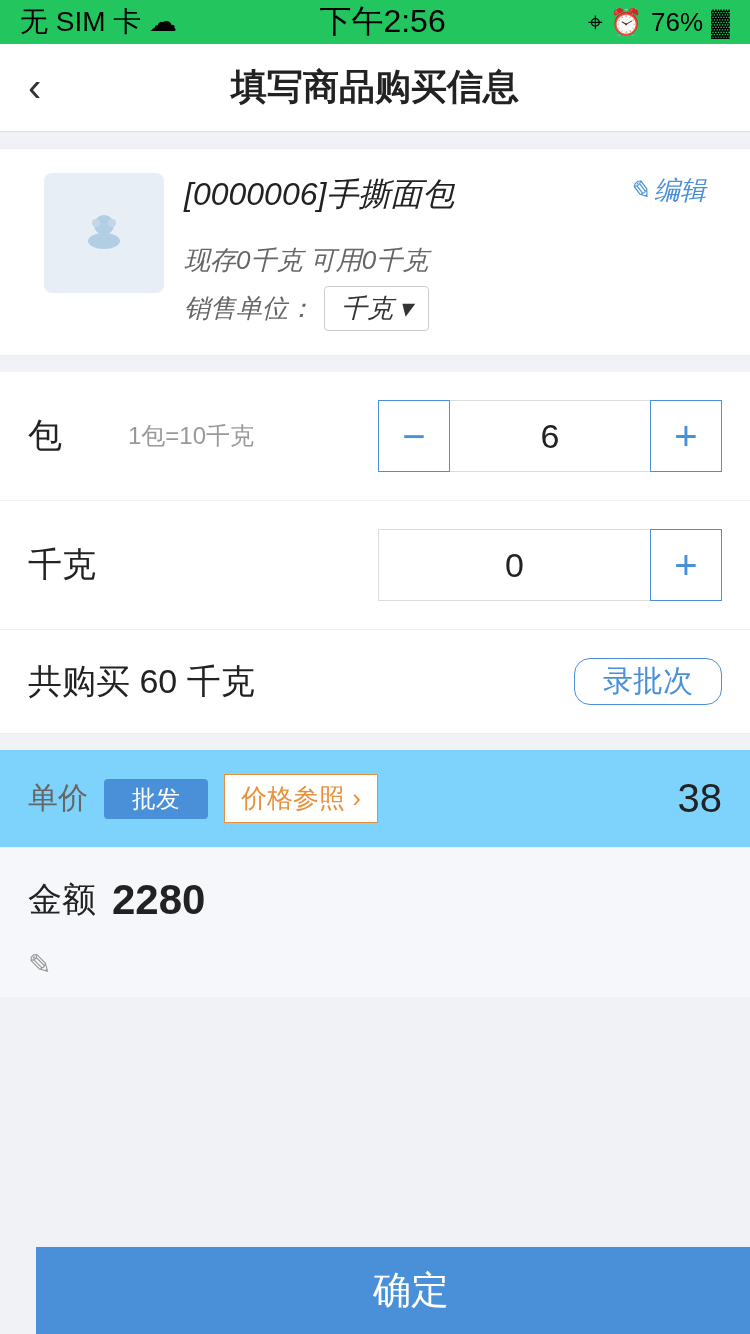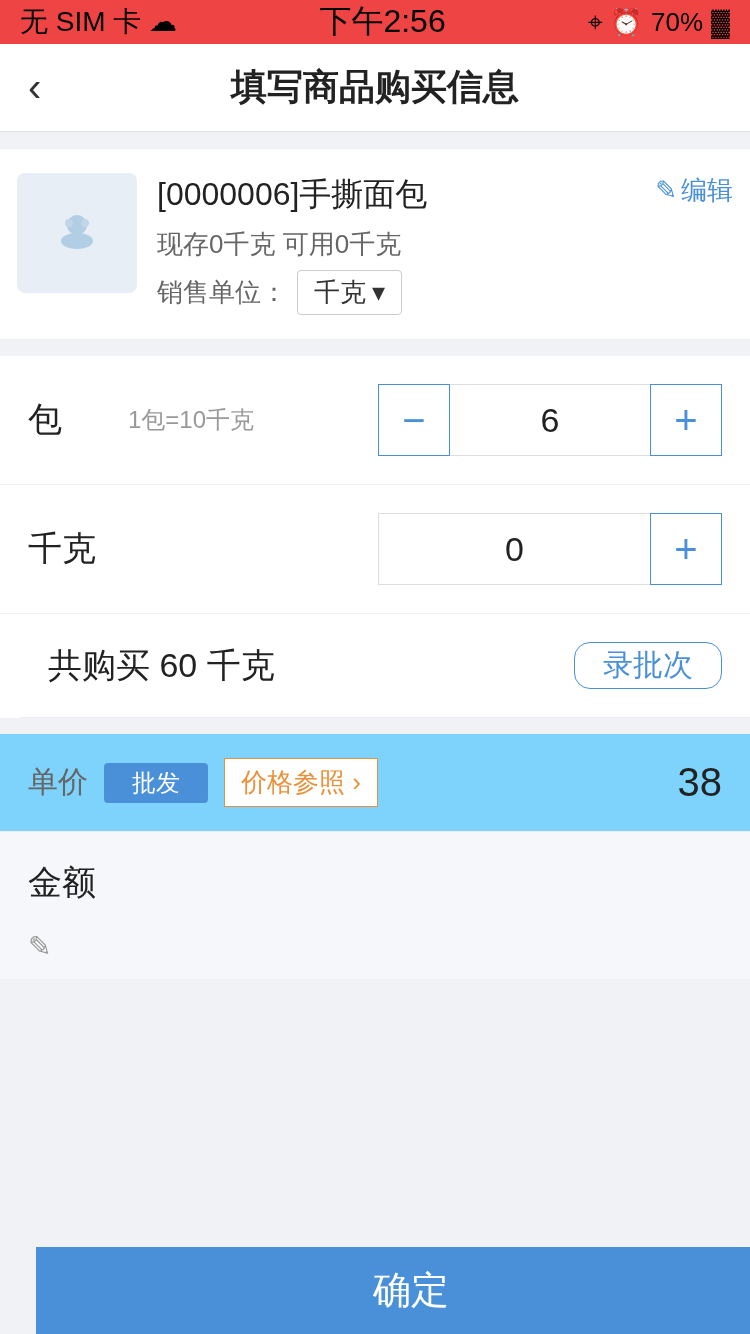--- a/index.html
+++ b/index.html
@@ -9,21 +9,21 @@
       min-height: 1334px;
       font-family: -apple-system, "PingFang SC", "Helvetica Neue", sans-serif;
       background: #f0f2f5;
       font-size: 32px;
       position: relative;
     }
 
     
     .status-bar {
       height: 44px;
-      background: #ef4444;
+      background: #22c55e;
       display: flex;
       align-items: center;
       justify-content: space-between;
       padding: 0 20px;
       font-size: 28px;
       color: #000;
     }
     .status-left { display: flex; align-items: center; gap: 8px; }
     .status-center { font-size: 32px; font-weight: 500; }
     .status-right { display: flex; align-items: center; gap: 8px; font-size: 26px; }
@@ -47,27 +47,28 @@
     }
     .nav-title {
       font-size: 36px;
       font-weight: 600;
       color: #222;
     }
 
     
     .product-card {
       background: #fff;
-      padding: 24px 17px;
+      padding: 24px 44px;
       margin-top: 16px;
       display: flex;
       align-items: flex-start;
       gap: 20px;
       border-top: 1px solid #eee;
       border-bottom: 1px solid #eee;
+      font-style: italic;
     }
     .product-img {
       width: 120px;
       height: 120px;
       background: #e8eef5;
       border-radius: 8px;
       display: flex;
       align-items: center;
       justify-content: center;
       flex-shrink: 0;
@@ -75,21 +76,21 @@
     .product-img svg { width: 60px; height: 60px; opacity: 0.5; }
     .product-info { flex: 1; }
     .product-name {
       font-size: 32px;
       color: #222;
       font-weight: 500;
     }
     .product-stock {
       font-size: 26px;
       color: #666;
-      margin-top: 10px;
+      margin-top: 26px;
     }
     .product-unit {
       font-size: 26px;
       color: #666;
       margin-top: 8px;
       display: flex;
       align-items: center;
       gap: 10px;
     }
     .unit-select {
@@ -175,21 +176,20 @@
     }
 
     
     .total-row {
       display: flex;
       align-items: center;
       justify-content: space-between;
       padding: 28px 28px;
       background: #fff;
       border-bottom: 1px solid #eee;
-      margin-left: 20px;
     }
     .total-text {
       font-size: 34px;
       color: #222;
     }
     .batch-btn {
       border: 1px solid #4a90d9;
       color: #4a90d9;
       background: #fff;
       border-radius: 16px;
@@ -300,21 +300,21 @@
 <body>
 
 <div class="status-bar">
   <div class="status-left">
     <span>无 SIM 卡 ☁</span>
   </div>
   <div class="status-center">下午2:56</div>
   <div class="status-right">
     <span>⌖</span>
     <span>⏰</span>
-    <span>70%</span>
+    <span>76%</span>
     <span>▓</span>
   </div>
 </div>
 
 <div class="nav-bar">
   <div class="nav-back">‹</div>
   <div class="nav-title">填写商品购买信息</div>
 </div>
 
 <div class="product-card">
@@ -374,20 +374,21 @@
 <div class="price-section">
   <span class="price-label">单价</span>
   <span class="price-tag">批发</span>
   <button class="price-ref-btn">价格参照 ›</button>
   <span class="price-value">38</span>
 </div>
 
 <div class="amount-section">
   <div class="amount-row">
     <span class="amount-label">金额</span>
+    <span class="amount-value">2280</span>
   </div>
   <div class="remark-row">
     <span>✎</span>
   </div>
 </div>
 
 <div class="empty-space"></div>
 
 <button class="confirm-btn">确定</button>
 

